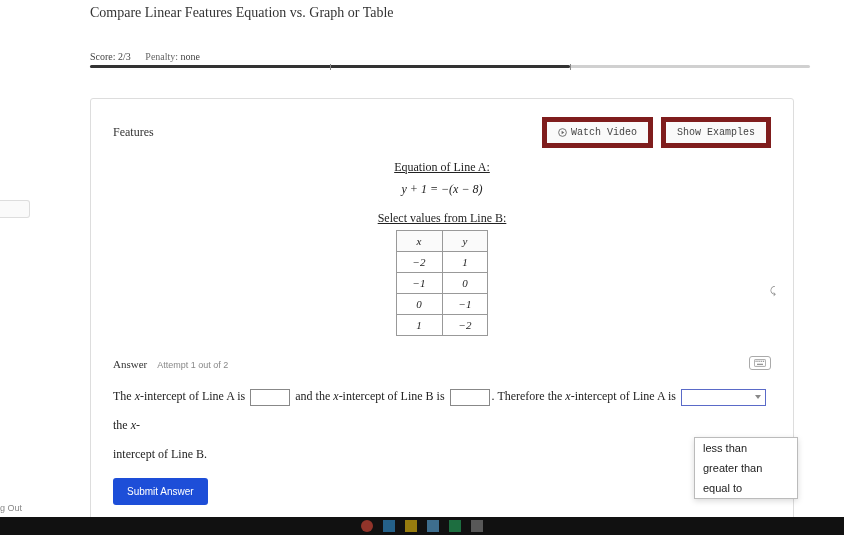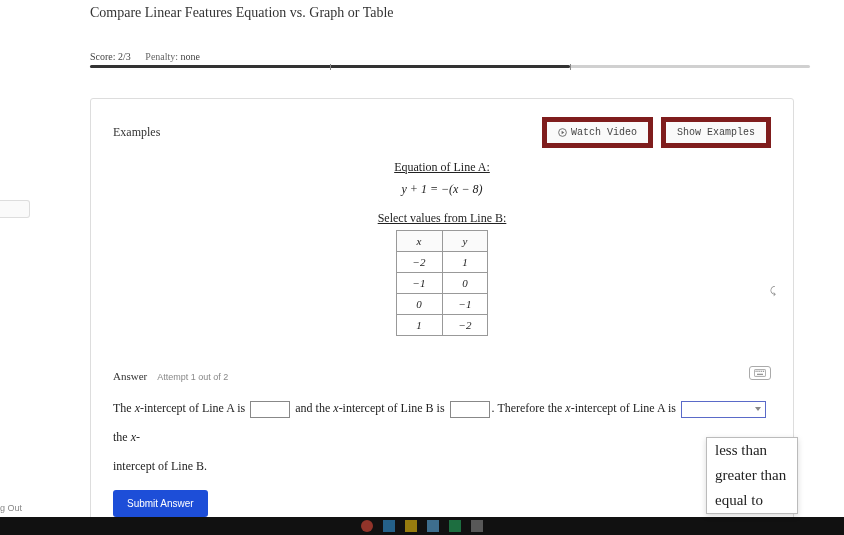--- a/index.html
+++ b/index.html
@@ -17,30 +17,30 @@
 .q-h{font-size:12px;color:#333;font-weight:500}
 .btns{display:flex;gap:8px}
 .btn{font-size:10px;border:5px solid #7f1d1d;background:#fafafa;padding:5px 11px;border-radius:0;cursor:pointer;font-family:Liberation Mono, monospace;color:#444;display:flex;align-items:center;gap:4px}
 .prompt{font-size:12px;color:#333;margin-bottom:14px}
 .center-block{text-align:center;margin-bottom:14px}
 .uline{text-decoration:underline;font-size:12px;margin-bottom:4px;display:block}
 .eq{font-size:12px;font-style:italic}
 .tbl{margin:4px auto 0;border-collapse:collapse}
 .tbl td,.tbl th{border:1px solid #999;padding:4px 16px;font-size:11px;font-style:italic;text-align:center;font-weight:400}
 .tbl th{background:#fafafa}
-.ans-row{display:flex;justify-content:space-between;margin:30px 0 10px}
+.ans-row{display:flex;justify-content:space-between;align-items:center;margin:18px 0 10px}
 .ans-h{font-size:11px;color:#333}
 .att{font-size:9px;color:#888;margin-left:6px;font-family:Arial,sans-serif}
 .kbd{width:22px;height:14px;border:1px solid #aaa;border-radius:3px;display:flex;align-items:center;justify-content:center}
 .kbd svg{width:12px;height:8px}
 .sentence{font-size:12px;line-height:2.4;color:#222}
 .ibox{display:inline-block;width:40px;height:17px;border:1px solid #888;vertical-align:middle;background:#fff;margin:0 2px}
 .sel{display:inline-block;width:85px;height:17px;border:1.5px solid #5a6ac8;vertical-align:middle;background:#fff;position:relative;margin:0 2px}
 .sel::after{content:"";position:absolute;right:4px;top:5px;border-left:3px solid transparent;border-right:3px solid transparent;border-top:4px solid #888}
-.dd{position:absolute;right:46px;top:437px;width:92px;background:#fff;border:1px solid #bbb;box-shadow:0 2px 6px rgba(0,0,0,.15);font-size:15px;font-family:Liberation Serif, serif;z-index:10}
+.dd{position:absolute;right:46px;top:437px;width:104px;background:#fff;border:1px solid #bbb;box-shadow:0 2px 6px rgba(0,0,0,.15);font-size:11px;font-family:Liberation Sans, sans-serif;z-index:10}
 .dd div{padding:4px 8px;cursor:pointer}
 .submit{font-family:Liberation Sans, sans-serif;font-size:10px;background:#1d4ed8;color:#fff;border:none;padding:8px 14px;border-radius:3px;cursor:pointer;margin-top:10px}
 .sidebar-stub{position:absolute;left:0;top:200px;width:30px;height:18px;border:1px solid #ddd;border-left:none;border-radius:0 3px 3px 0;background:#fafafa}
 .out{position:absolute;left:0;bottom:22px;font-size:9px;color:#888;font-family:Arial,sans-serif}
 .cursor-ic{position:absolute;right:68px;top:285px;font-size:10px;color:#888}
 .taskbar{position:absolute;left:0;right:0;bottom:0;height:18px;background:#111;display:flex;align-items:center;justify-content:center;gap:10px}
 .taskbar span{width:12px;height:12px;display:inline-block;opacity:.6}
 .itx{font-style:italic}
 </style>
 </head>
@@ -58,21 +58,21 @@
     <span>none</span>
   </div>
   <div class="progress">
     <div class="done"></div>
     <div class="mark" style="left:33.3%"></div>
     <div class="mark" style="left:66.6%"></div>
   </div>
 
   <div class="card">
     <div class="q-row">
-      <div class="q-h">Examples</div>
+      <div class="q-h">Features</div>
       <div class="btns">
         <button class="btn">
           <svg width="9" height="9" viewBox="0 0 10 10">
               <circle cx="5" cy="5" r="4.3" fill="none" stroke="#666" stroke-width="1"></circle>
               <path d="M4 3l3 2-3 2z" fill="#666"></path>
             </svg>
           <span>Watch Video</span>
         </button>
         <button class="btn">
           <span>Show Examples</span>

